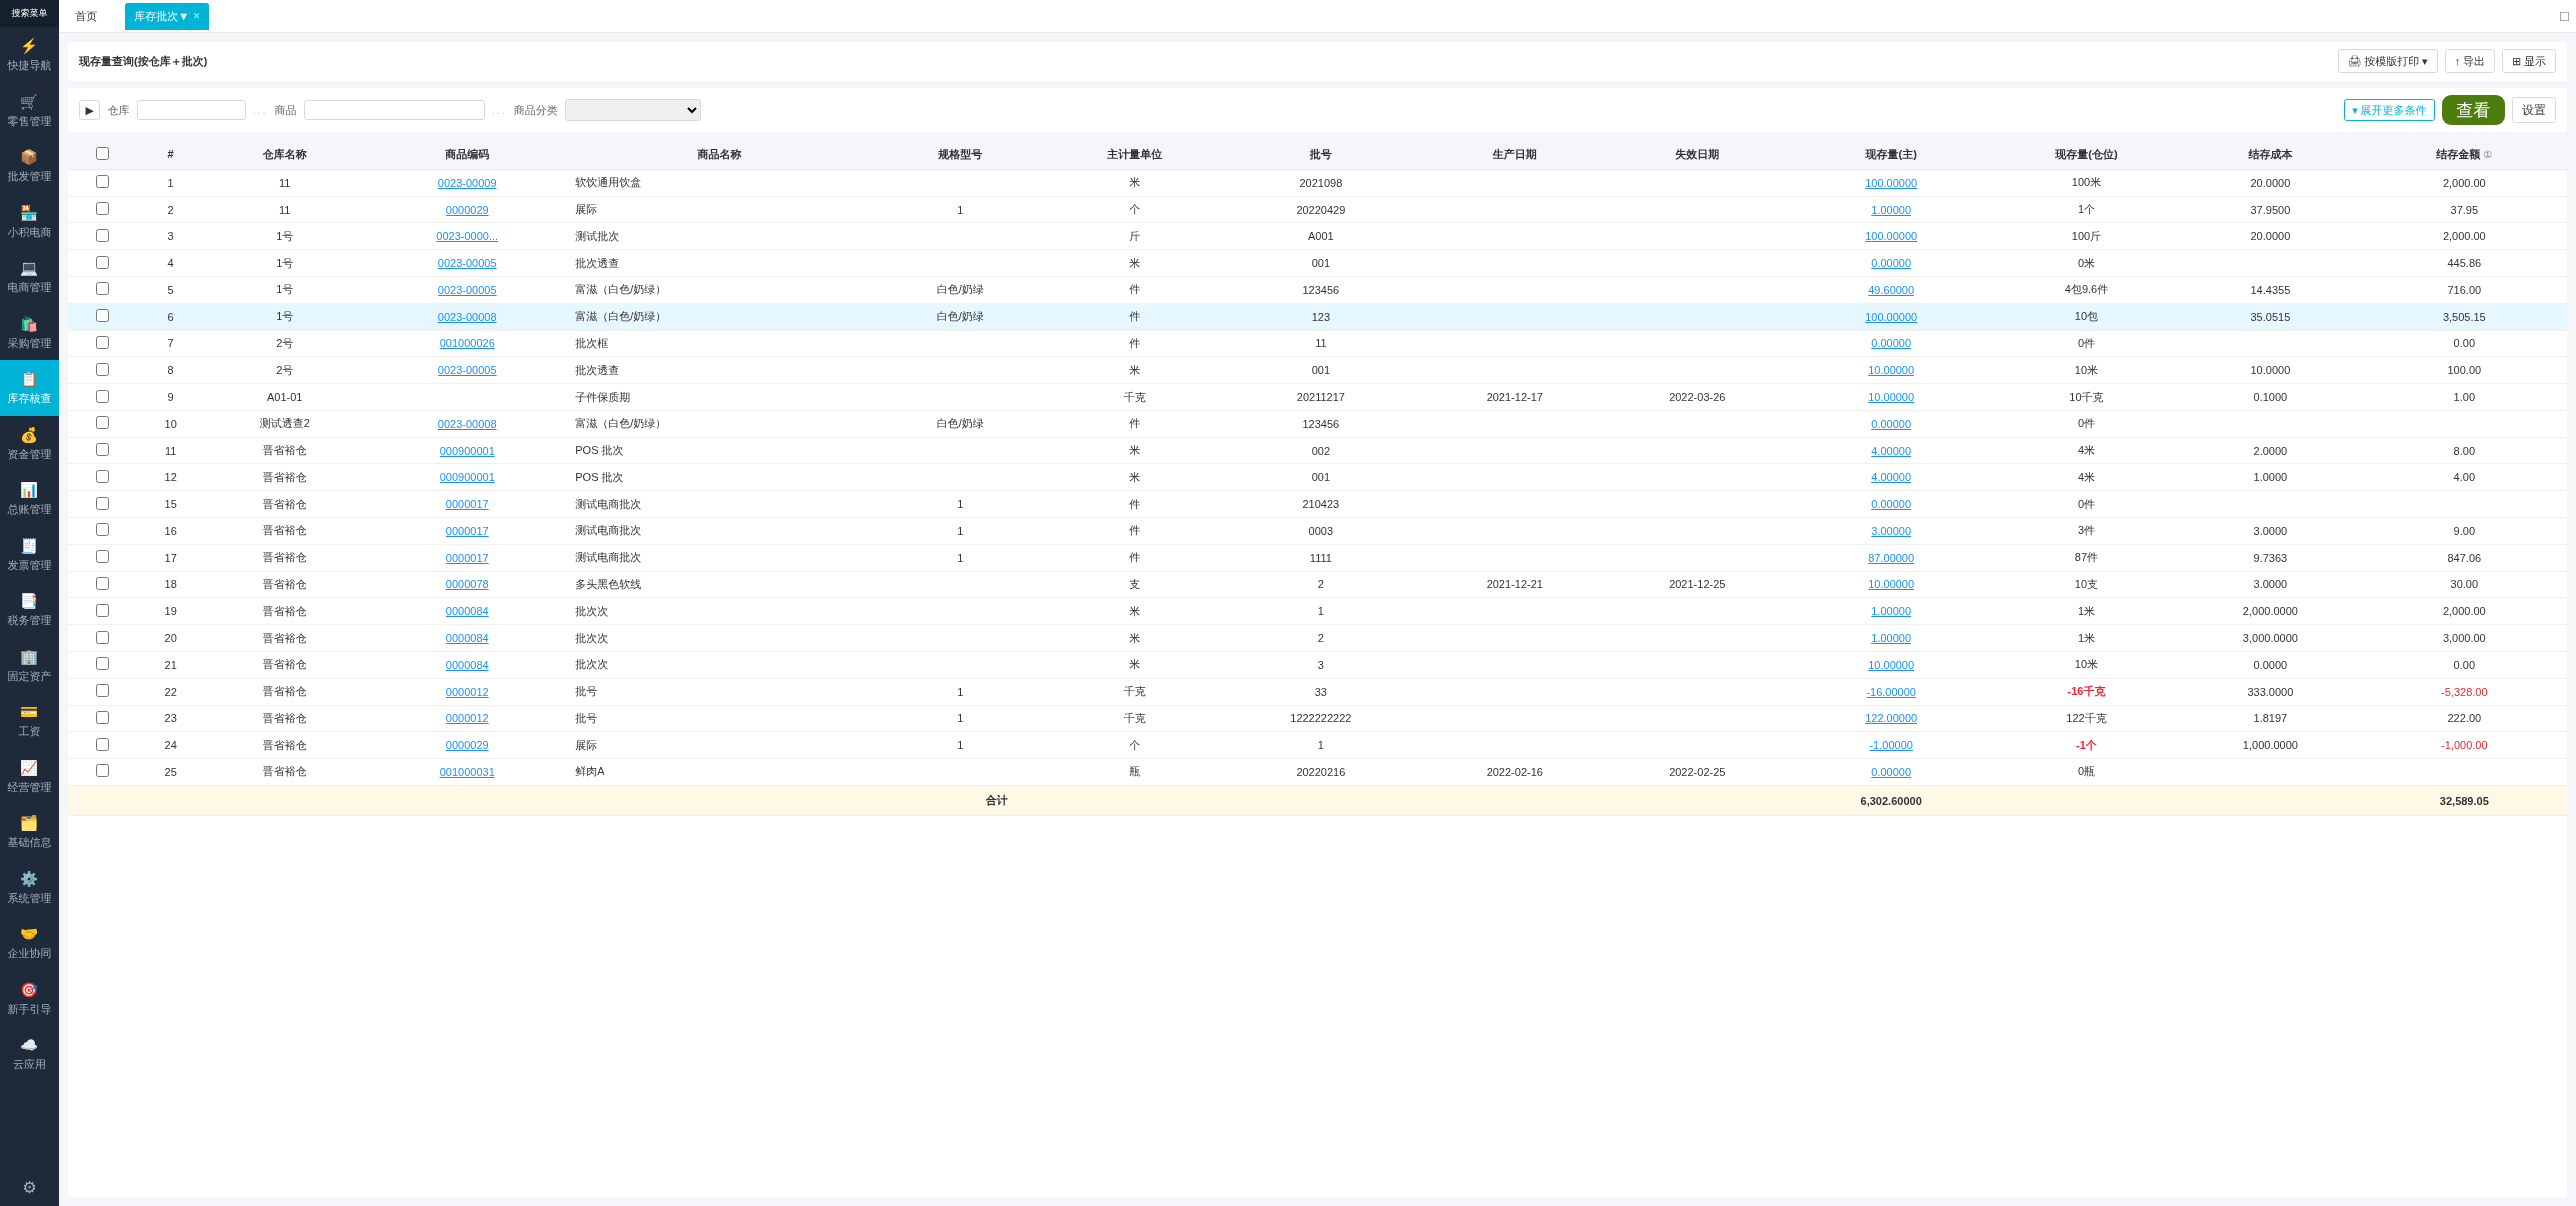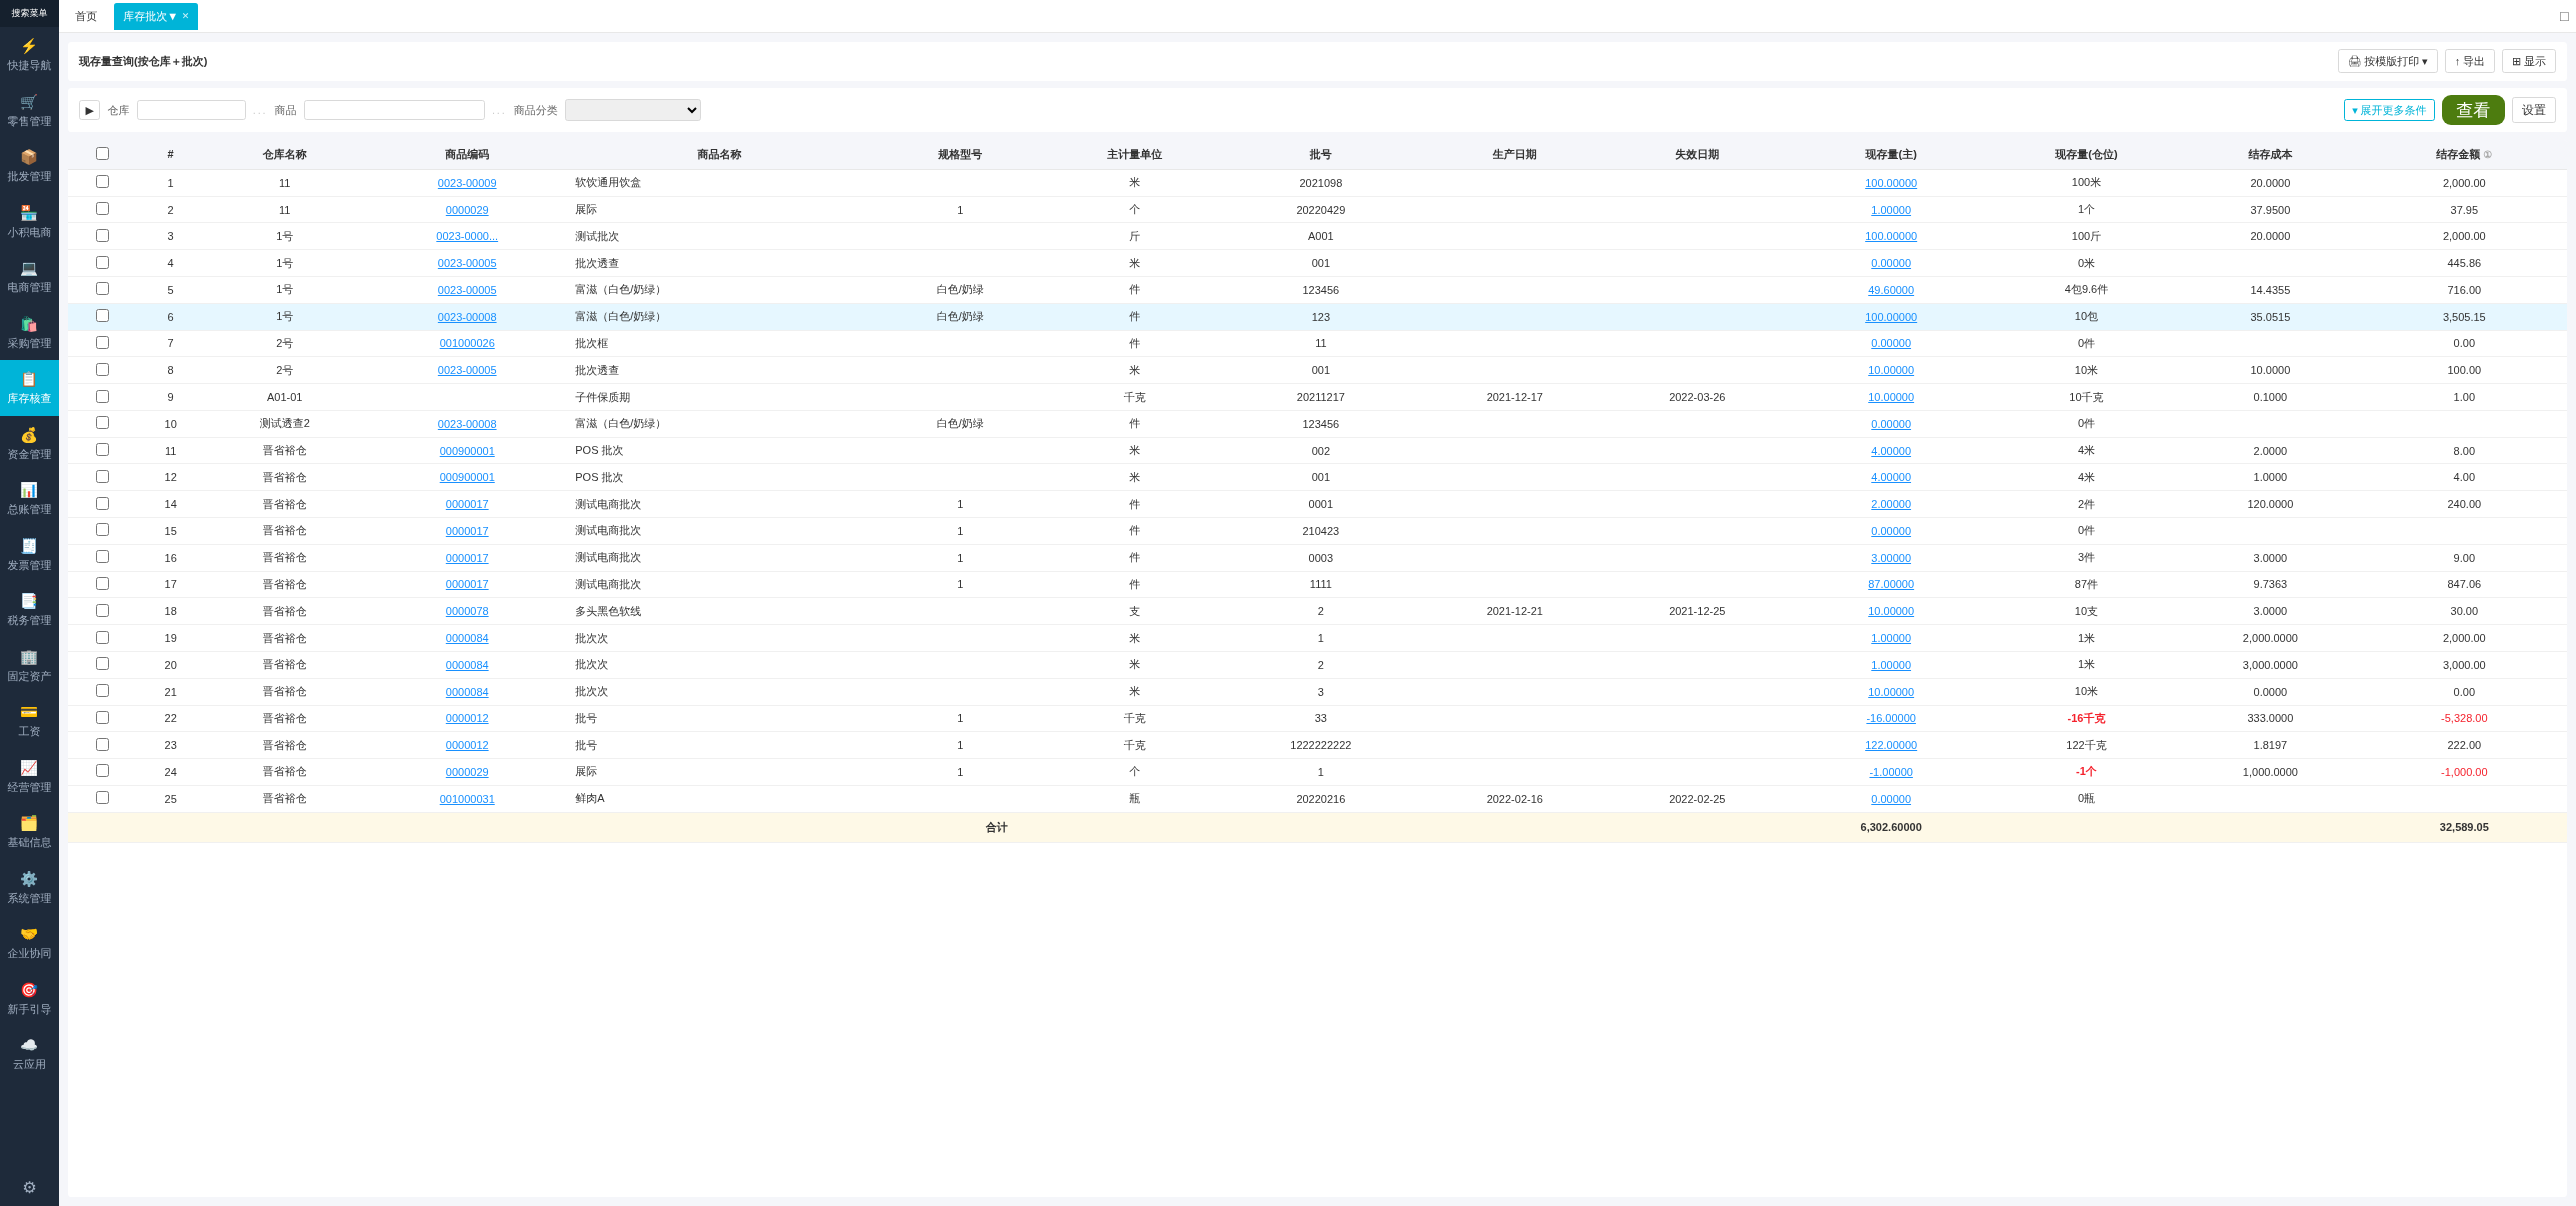--- a/index.html
+++ b/index.html
@@ -55,21 +55,21 @@
     }
 
     
     .topnav {
       display: flex;
       align-items: center;
       background: #fff;
       border-bottom: 0.9px solid #e8e8e8;
       height: 33px;
       padding: 0 7.2px;
-      gap: 8px;
+      gap: 19px;
       flex-shrink: 0;
     }
     .topnav-home {
       padding: 3.6px 9px;
       color: #333;
       cursor: pointer;
       font-size: 11px;
     }
     .topnav-tab {
       display: flex;
@@ -571,36 +571,20 @@
       <td>001</td>
       <td></td>
       <td></td>
       <td><span class="link">4.00000</span></td>
       <td>4米</td>
       <td>1.0000</td>
       <td>4.00</td>
     </tr>
               <tr>
       <td><input type="checkbox" style=""></td>
-      <td>14</td>
-      <td>晋省裕仓</td>
-      <td><span class="link">0000017</span></td>
-      <td class="text-left">测试电商批次</td>
-      <td>1</td>
-      <td>件</td>
-      <td>0001</td>
-      <td></td>
-      <td></td>
-      <td><span class="link">2.00000</span></td>
-      <td>2件</td>
-      <td>120.0000</td>
-      <td>240.00</td>
-    </tr>
-              <tr>
-      <td><input type="checkbox" style=""></td>
       <td>15</td>
       <td>晋省裕仓</td>
       <td><span class="link">0000017</span></td>
       <td class="text-left">测试电商批次</td>
       <td>1</td>
       <td>件</td>
       <td>210423</td>
       <td></td>
       <td></td>
       <td><span class="link">0.00000</span></td>

